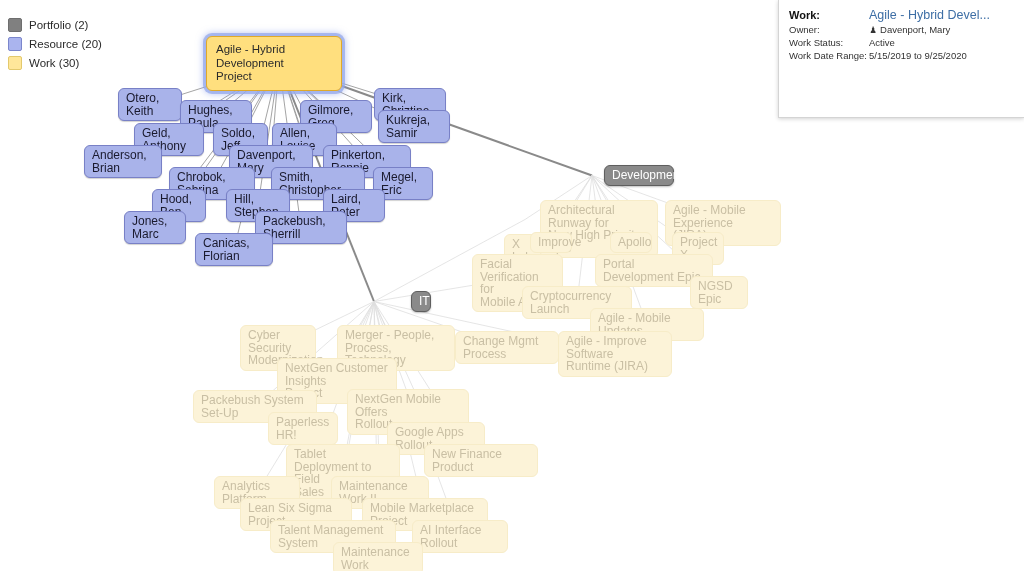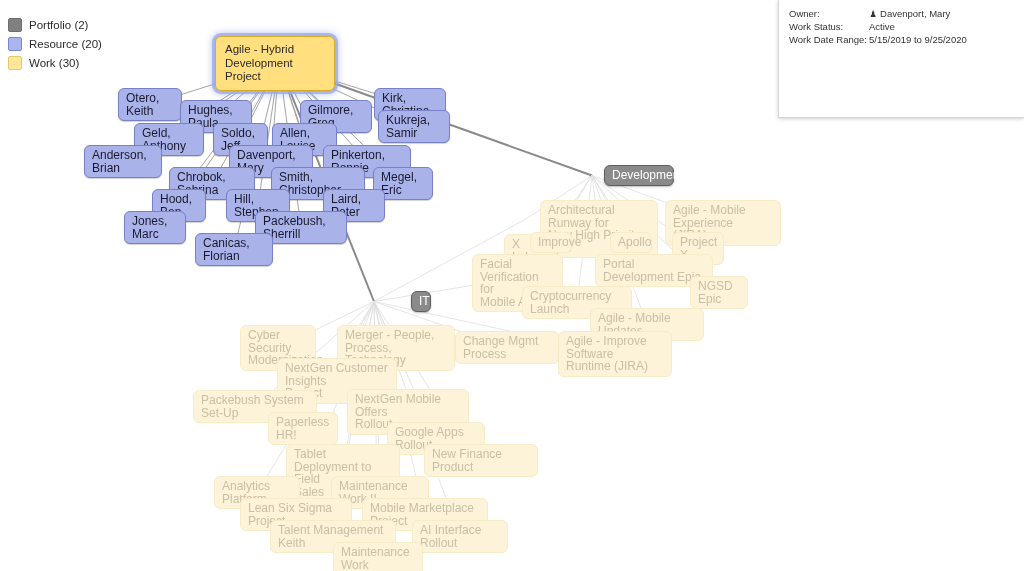--- a/index.html
+++ b/index.html
@@ -140,21 +140,21 @@
       <line x1="374" y1="301.5" x2="257" y2="492.5" stroke="#dedede" stroke-width="0.8"></line>
       <line x1="374" y1="301.5" x2="380" y2="492.5" stroke="#dedede" stroke-width="0.8"></line>
       <line x1="374" y1="301.5" x2="296" y2="514.5" stroke="#dedede" stroke-width="0.8"></line>
       <line x1="374" y1="301.5" x2="425" y2="514.5" stroke="#dedede" stroke-width="0.8"></line>
       <line x1="374" y1="301.5" x2="333" y2="536.5" stroke="#dedede" stroke-width="0.8"></line>
       <line x1="374" y1="301.5" x2="460" y2="536.5" stroke="#dedede" stroke-width="0.8"></line>
       <line x1="374" y1="301.5" x2="378" y2="558.5" stroke="#dedede" stroke-width="0.8"></line>
     </svg>
 
   <div id="nodes-layer">
-      <div class="node selected" style="left: 215px; top: 36px; width: 120px;">Agile - Hybrid Development
+      <div class="node selected" style="left: 206px; top: 36px; width: 136px;">Agile - Hybrid Development
 Project</div>
       <div class="node resource" style="left: 118px; top: 88px; width: 64px;">Otero, Keith</div>
       <div class="node resource" style="left: 180px; top: 100px; width: 72px;">Hughes, Paula</div>
       <div class="node resource" style="left: 300px; top: 100px; width: 72px;">Gilmore, Greg</div>
       <div class="node resource" style="left: 374px; top: 88px; width: 72px;">Kirk, Chriztine</div>
       <div class="node resource" style="left: 134px; top: 123px; width: 70px;">Geld, Anthony</div>
       <div class="node resource" style="left: 213px; top: 123px; width: 55px;">Soldo, Jeff</div>
       <div class="node resource" style="left: 272px; top: 123px; width: 65px;">Allen, Louise</div>
       <div class="node resource" style="left: 378px; top: 110px; width: 72px;">Kukreja, Samir</div>
       <div class="node resource" style="left: 84px; top: 145px; width: 78px;">Anderson, Brian</div>
@@ -199,21 +199,21 @@
 Rollout</div>
       <div class="node work" style="left: 268px; top: 412px; width: 70px;">Paperless HR!</div>
       <div class="node work" style="left: 387px; top: 422px; width: 98px;">Google Apps Rollout</div>
       <div class="node work" style="left: 286px; top: 444px; width: 114px;">Tablet Deployment to Field
 Sales</div>
       <div class="node work" style="left: 424px; top: 444px; width: 114px;">New Finance Product</div>
       <div class="node work" style="left: 214px; top: 476px; width: 86px;">Analytics Platform</div>
       <div class="node work" style="left: 331px; top: 476px; width: 98px;">Maintenance Work II</div>
       <div class="node work" style="left: 240px; top: 498px; width: 112px;">Lean Six Sigma Project</div>
       <div class="node work" style="left: 362px; top: 498px; width: 126px;">Mobile Marketplace Project</div>
-      <div class="node work" style="left: 270px; top: 520px; width: 126px;">Talent Management Keith</div>
+      <div class="node work" style="left: 270px; top: 520px; width: 126px;">Talent Management System</div>
       <div class="node work" style="left: 412px; top: 520px; width: 96px;">AI Interface Rollout</div>
       <div class="node work" style="left: 333px; top: 542px; width: 90px;">Maintenance Work</div>
     </div>
 
   <div id="legend">
       <div class="legend-row">
         <span class="legend-sw portfolio"></span>
         <span class="legend-label">Portfolio (2)</span>
       </div>
       <div class="legend-row">
@@ -221,20 +221,24 @@
         <span class="legend-label">Resource (20)</span>
       </div>
       <div class="legend-row">
         <span class="legend-sw work"></span>
         <span class="legend-label">Work (30)</span>
       </div>
     </div>
 
   <div id="info-panel">
       <div class="info-row">
+        <span class="info-key strong">Work:</span>
+        <span class="info-val title"><span>Agile - Hybrid Devel...</span></span>
+      </div>
+      <div class="info-row">
         <span class="info-key">Owner:</span>
         <span class="info-val"><span class="person-icon" style="transform: scaleX(0.9);">♟</span><span>Davenport, Mary</span></span>
       </div>
       <div class="info-row">
         <span class="info-key">Work Status:</span>
         <span class="info-val"><span>Active</span></span>
       </div>
       <div class="info-row">
         <span class="info-key">Work Date Range:</span>
         <span class="info-val"><span>5/15/2019 to 9/25/2020</span></span>

